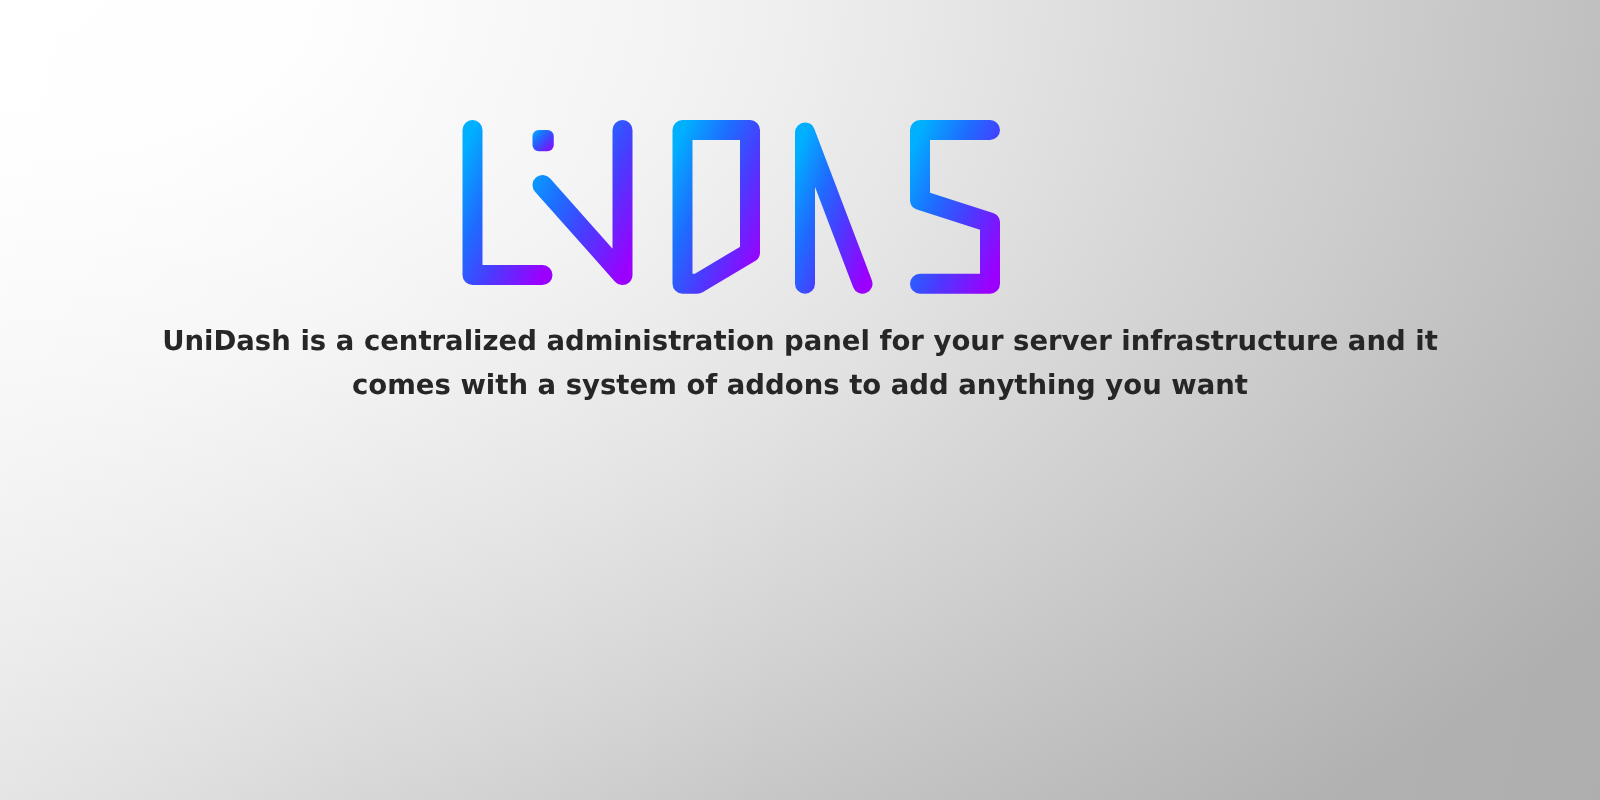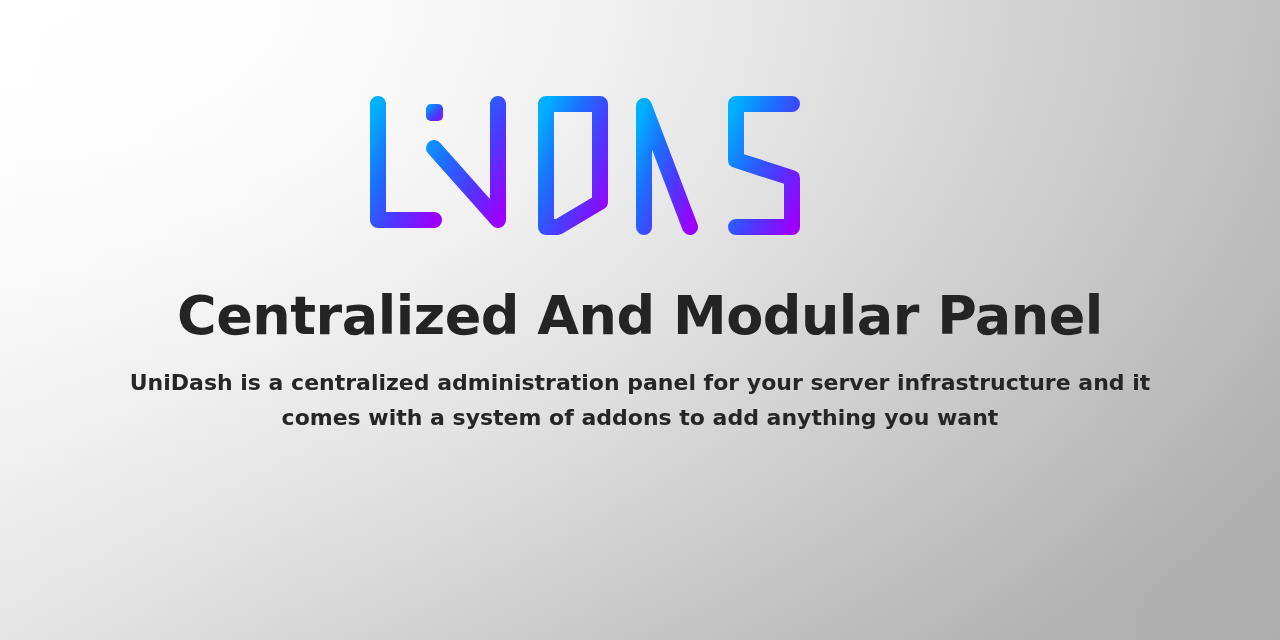--- a/index.html
+++ b/index.html
@@ -107,17 +107,16 @@
       <path d="M 276 88 L 306 88"></path>
 
       <path d="M 424 8 L 368 8 L 368 64 L 424 82 L 424 131 L 368 131"></path>
 
       <path d="M 472 8 L 472 131"></path>
       <path d="M 534 8 L 534 131"></path>
       <path d="M 472 70 L 534 70"></path>
     </g>
   </svg>
 
-  <h1 id="headline">Centralized And Modular Panel</h1>
 
   <p id="subheadline">UniDash is a centralized administration panel for your server infrastructure and it comes with a system of addons to add anything you want</p>
 
 </div>
 
 </body></html>

